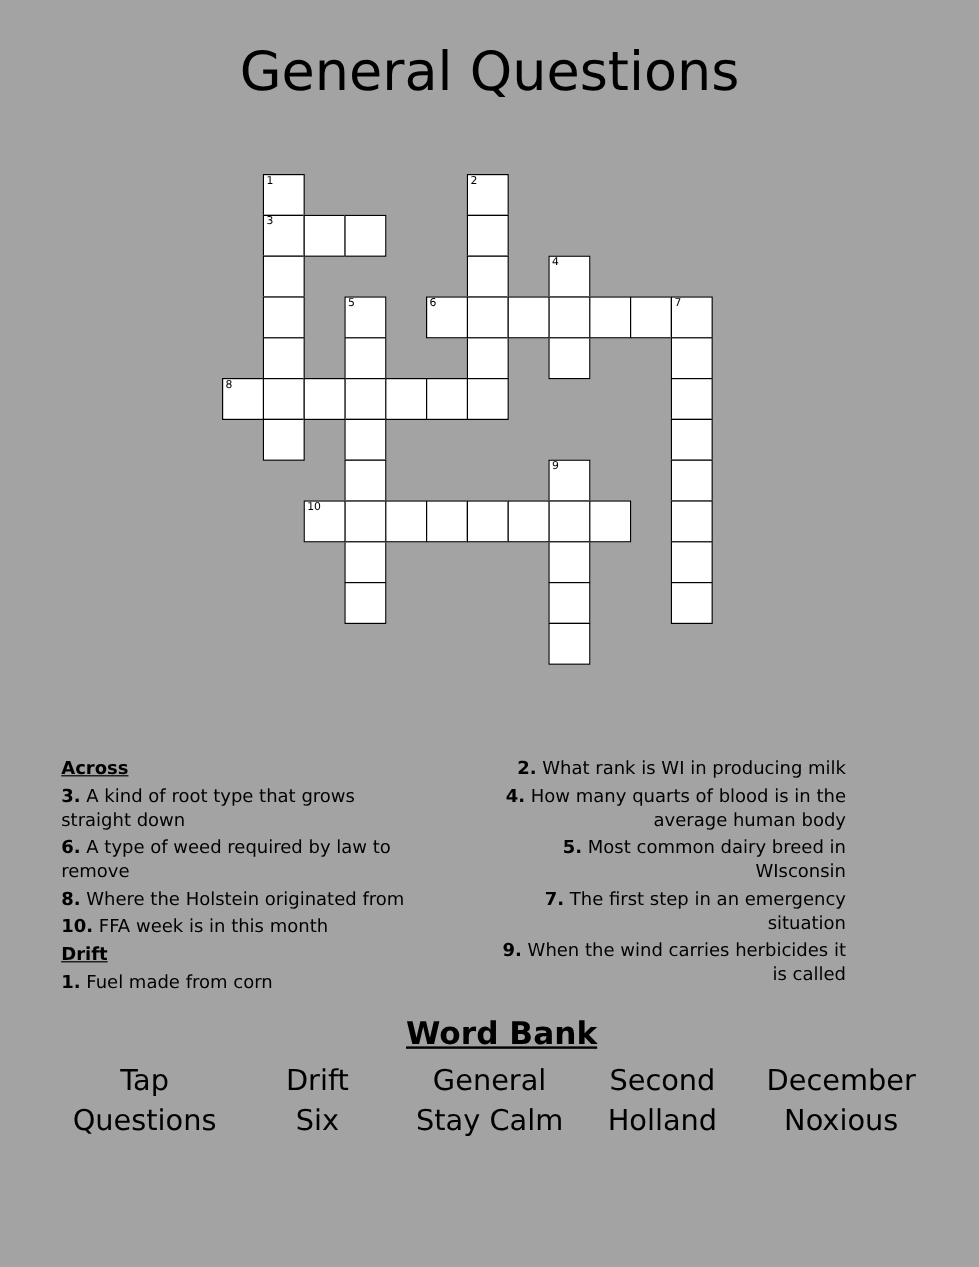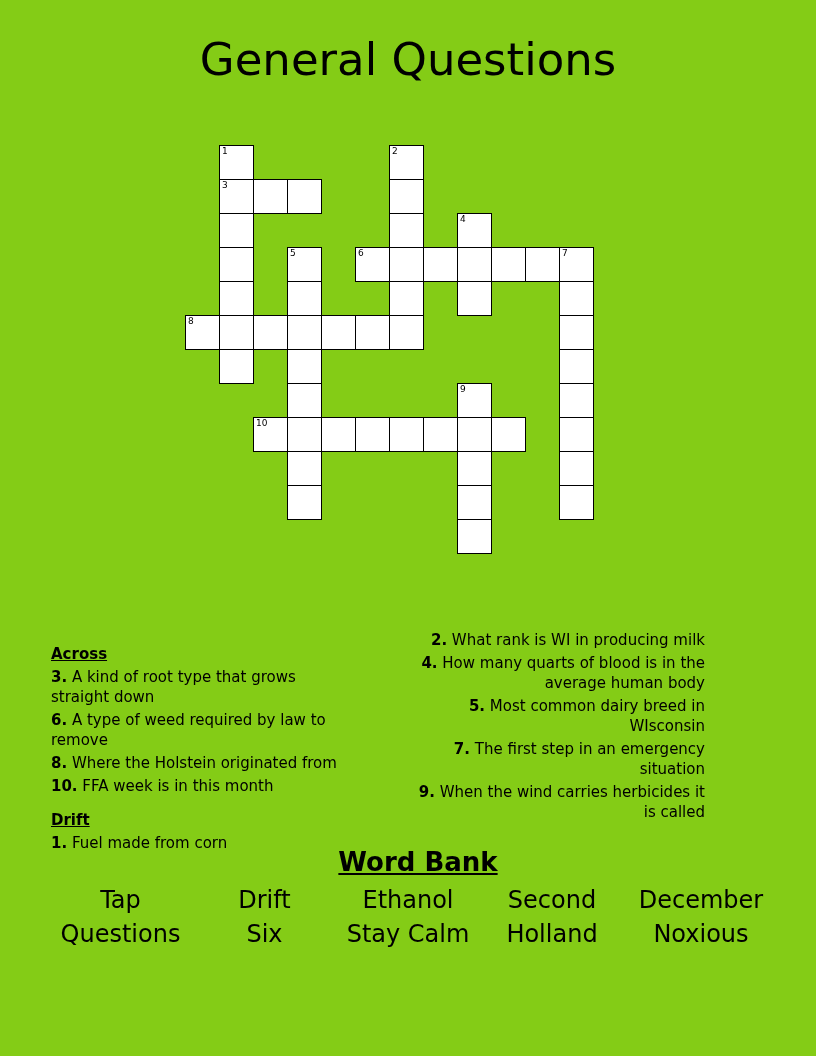--- a/index.html
+++ b/index.html
@@ -6,21 +6,21 @@
   body {
     background: #ffffff;
     font-family: "DejaVu Sans", "Liberation Sans", sans-serif;
     color: #000000;
   }
   .page {
     position: relative;
     width: 816px;
     height: 1056px;
     margin: 0 auto;
-    background: #84cc16;
+    background: #a3a3a3;
     overflow: hidden;
   }
   .title {
     position: absolute;
     top: 34px;
     left: 0;
     width: 100%;
     text-align: center;
     font-size: 45px;
     line-height: 1.15;
@@ -57,21 +57,20 @@
     font-size: 15px;
     line-height: 20px;
   }
   .clue-col { position: absolute; top: 0; }
   .clue-col-left { left: 0; width: 300px; }
   .clue-col-right { left: 360px; width: 294px; text-align: right; }
   .clue-header {
     font-weight: 700;
     text-decoration: underline;
     margin-bottom: 3px;
-    margin-top: 14px;
   }
   .clue { margin-bottom: 3px; }
   .clue-num { font-weight: 700; }
   .wordbank {
     position: absolute;
     left: 48px;
     top: 845px;
     width: 740px;
     text-align: center;
   }
@@ -193,21 +192,21 @@
         <div class="clue"><span class="clue-num">7.</span> The first step in an emergency situation</div>
         <div class="clue"><span class="clue-num">9.</span> When the wind carries herbicides it is called</div>
       </div>
   </div>
 
   <div class="wordbank">
     <h2 class="wb-title">Word Bank</h2>
     <div class="wb-grid">
         <div class="wb-word">Tap</div>
         <div class="wb-word">Drift</div>
-        <div class="wb-word">Ethanol</div>
+        <div class="wb-word">General</div>
         <div class="wb-word">Second</div>
         <div class="wb-word">December</div>
         <div class="wb-word">Questions</div>
         <div class="wb-word">Six</div>
         <div class="wb-word">Stay Calm</div>
         <div class="wb-word">Holland</div>
         <div class="wb-word">Noxious</div>
       </div>
   </div>
 

